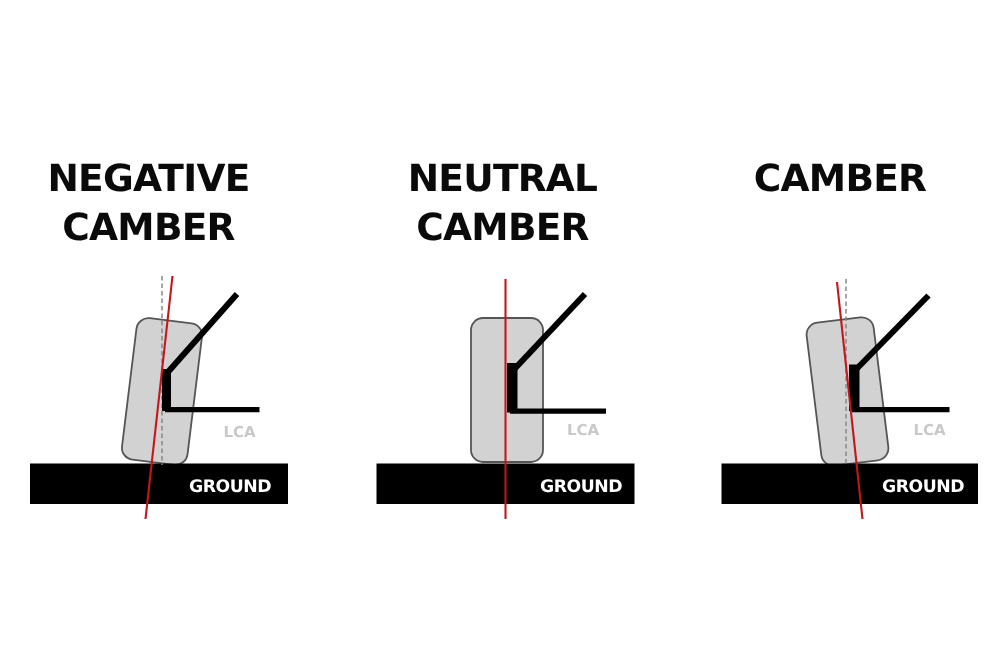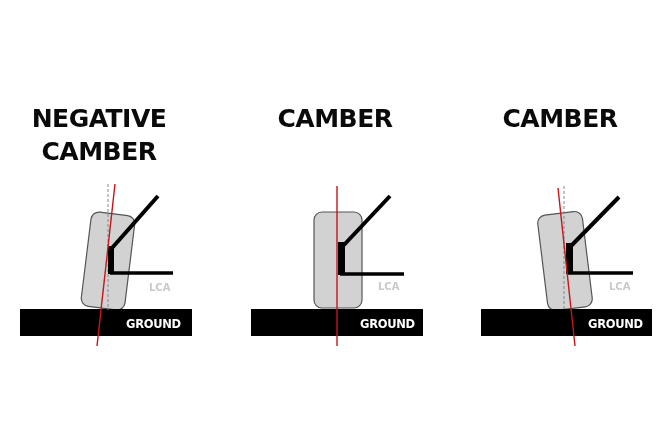--- a/index.html
+++ b/index.html
@@ -33,20 +33,21 @@
   </style>
 </head>
 <body>
 
 <div id="stage">
   <div class="title" style="left:-1px; top:102px;">
     <span>NEGATIVE</span>
     <span>CAMBER</span>
   </div>
   <div class="title" style="left:235px; top:102px;">
+    <span>NEUTRAL</span>
     <span>CAMBER</span>
   </div>
   <div class="title" style="left:460px; top:102px;">
     <span>CAMBER</span>
   </div>
 
   <svg id="diagram-svg" width="670" height="447" viewBox="0 0 670 447" xmlns="http://www.w3.org/2000/svg" style="position:absolute;left:0;top:0;">
       <g>
         <rect x="86" y="213.5" width="44" height="95" rx="8" ry="8" fill="#d2d2d2" stroke="#555555" stroke-width="1.2" transform="rotate(7 108 261)"></rect>
         <rect x="20" y="309" width="172" height="27" fill="#000000"></rect>

